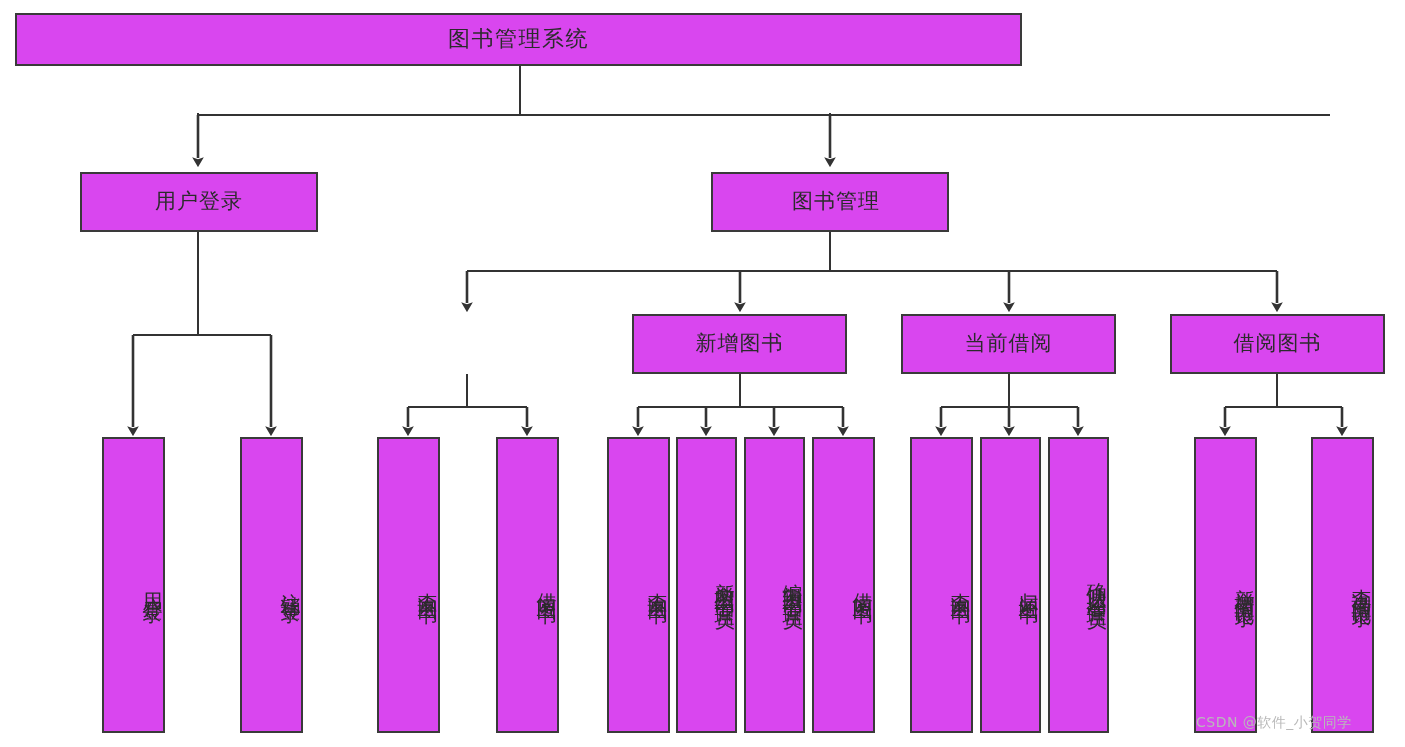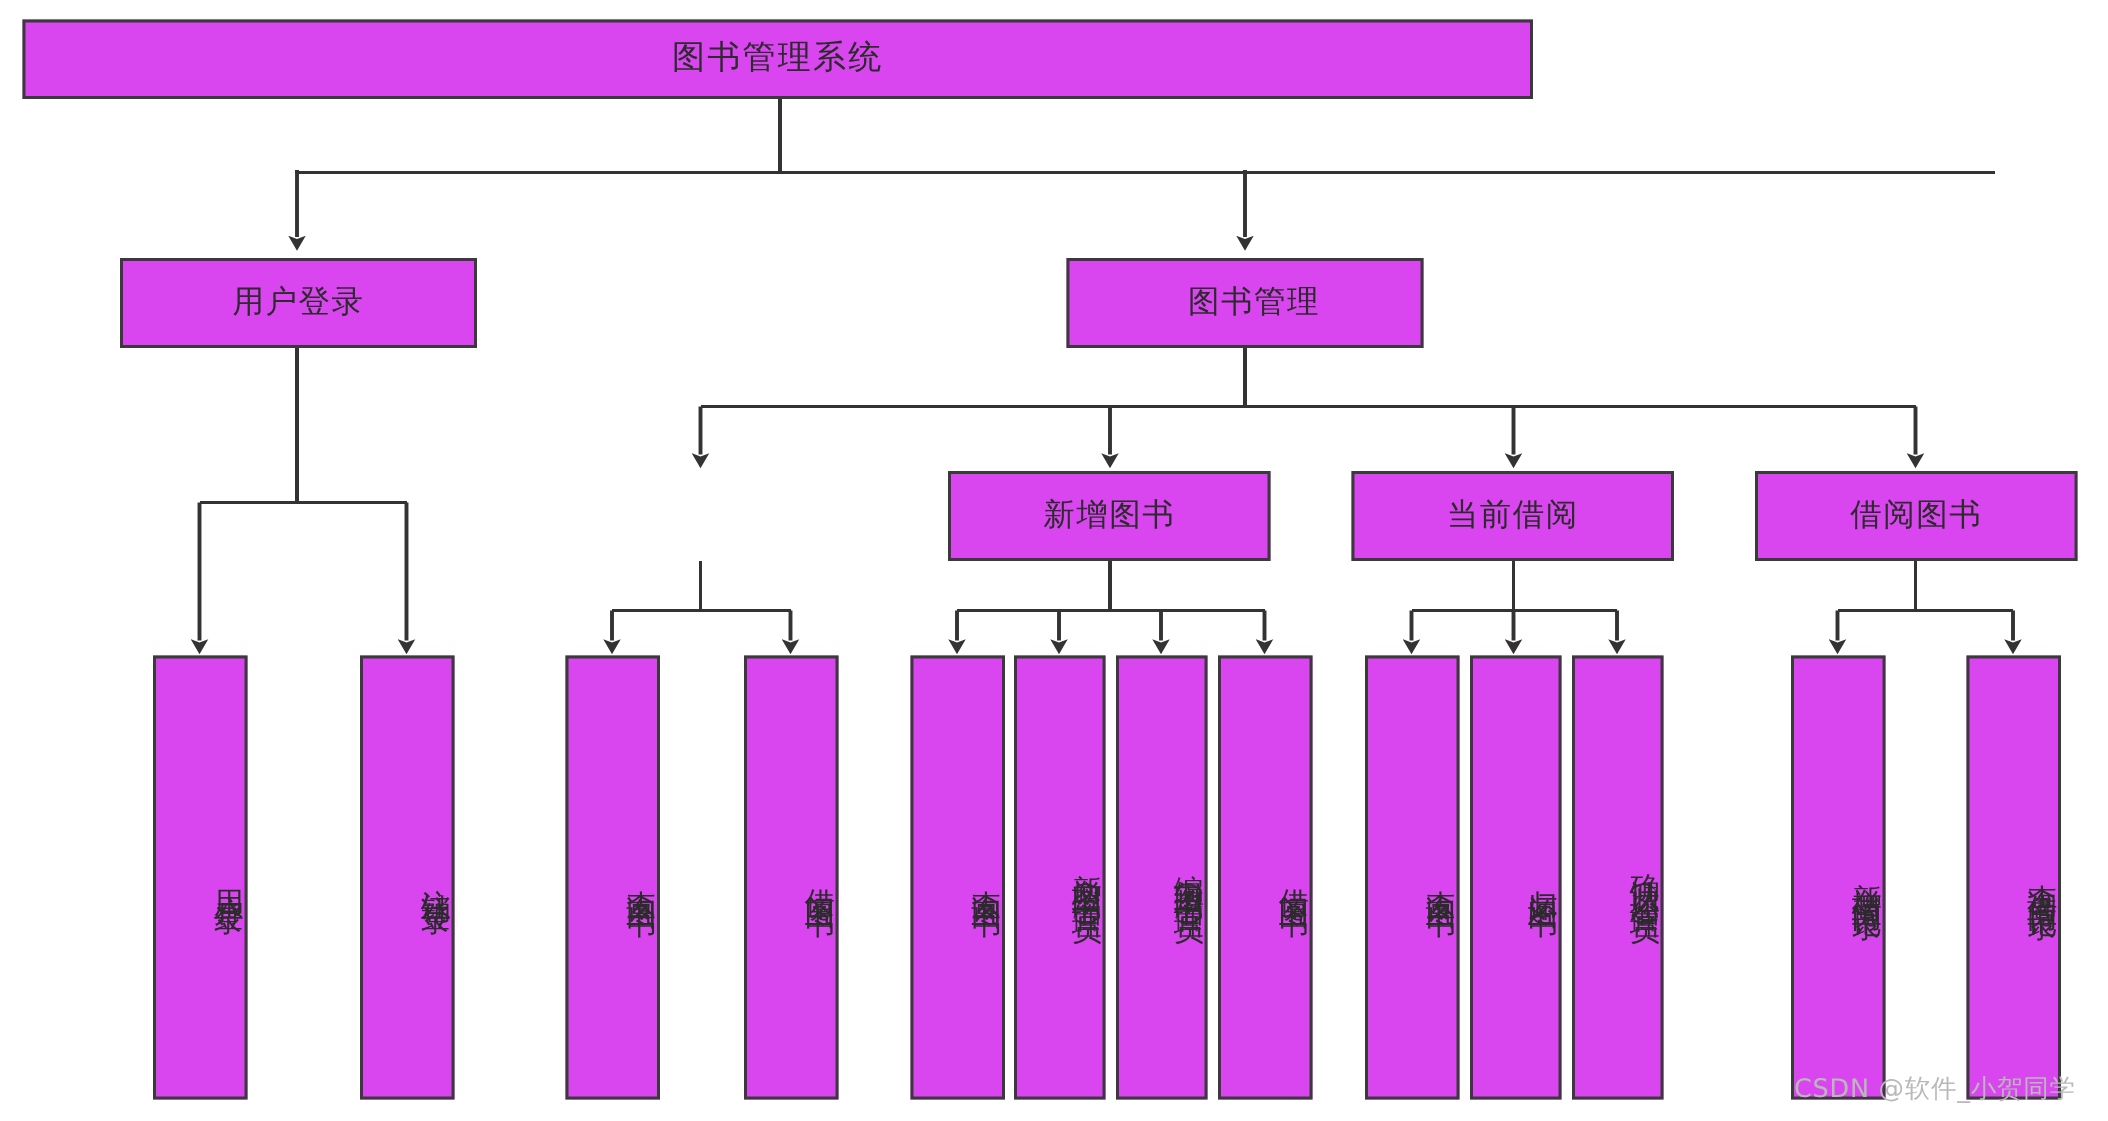--- a/index.html
+++ b/index.html
@@ -54,21 +54,21 @@
     align-items:flex-start;
     justify-content:center;
   }
   .node-v .vlabel{
     writing-mode:vertical-rl;
     text-orientation:upright;
     letter-spacing:4px;
   }
   .watermark{
     position:absolute;
-    font-size:17px;
+    font-size:14px;
     color:#b9b9b9;
     white-space:nowrap;
     z-index:5;
     letter-spacing:0.5px;
   }
 </style>
 </head>
 <body>
 
 <div id="canvas">

